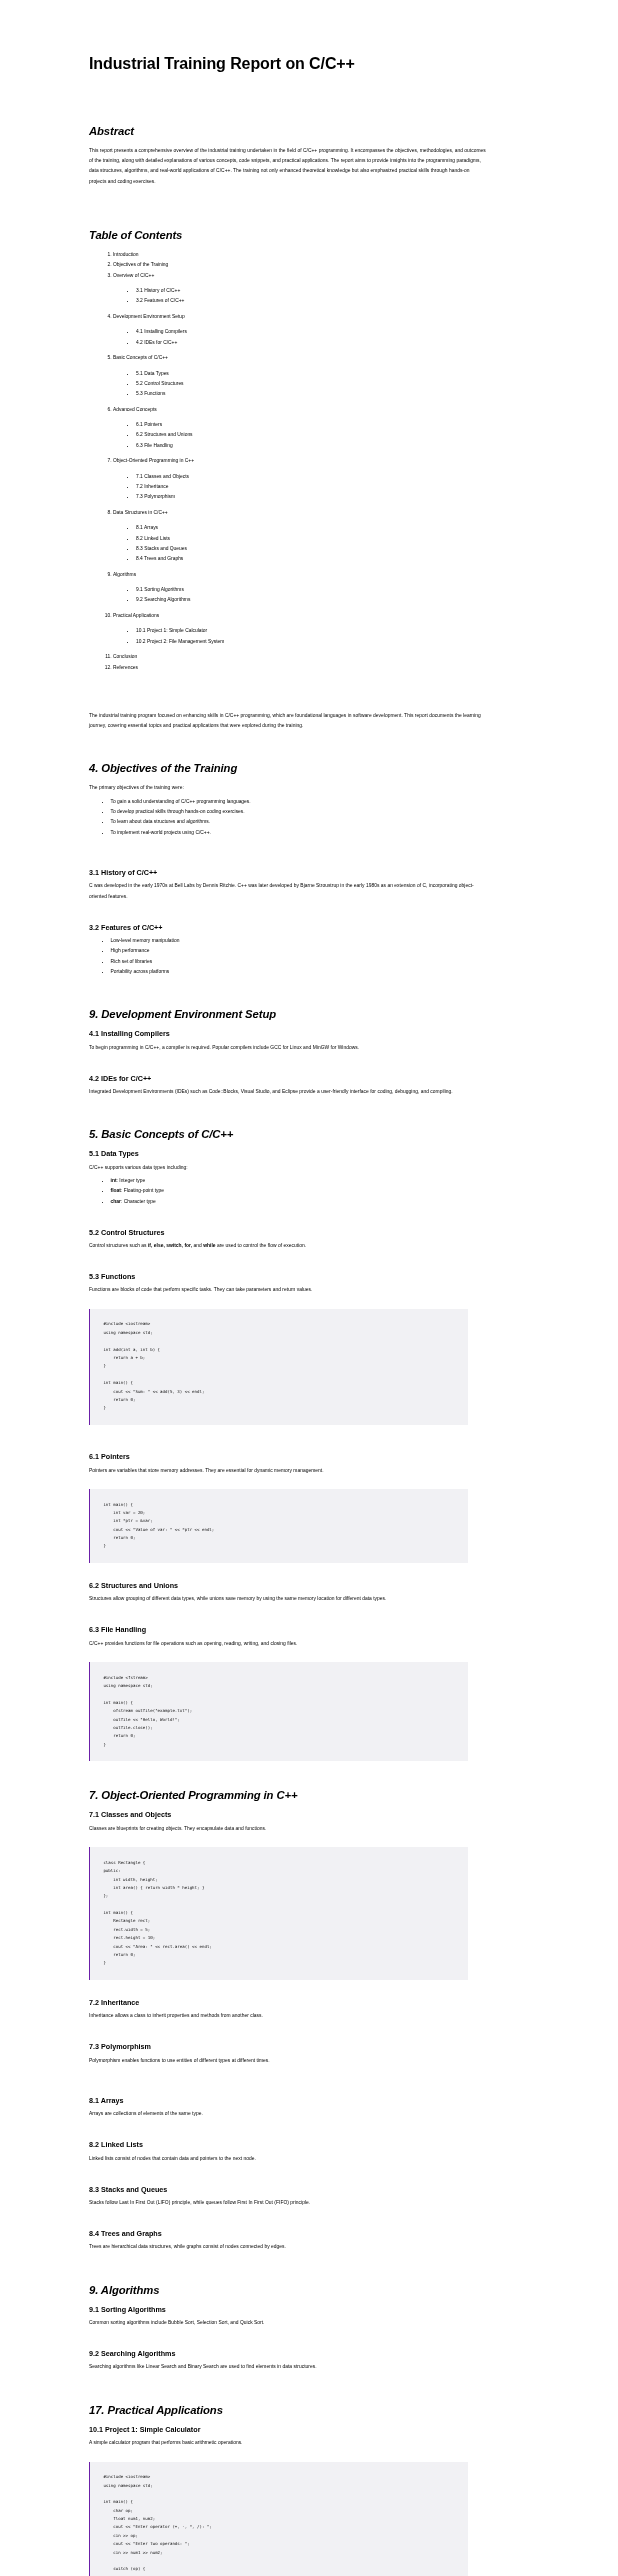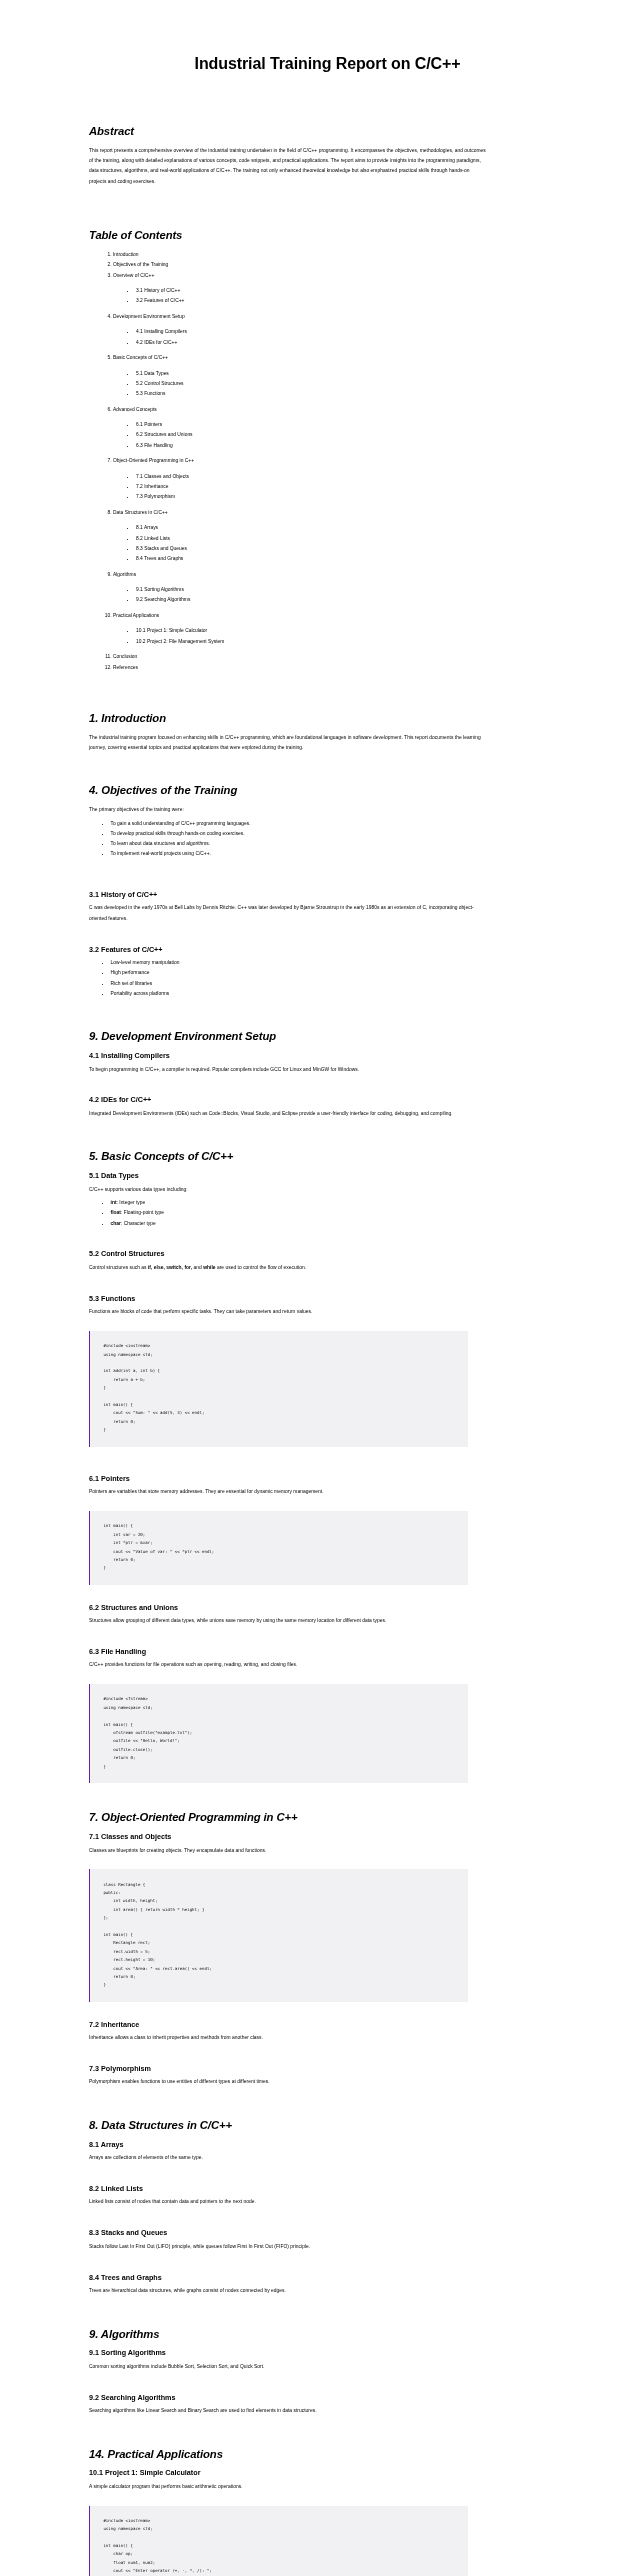--- a/index.html
+++ b/index.html
@@ -20,21 +20,20 @@
     width: 618px;
     padding: 54px 52px 31px 89px;
   }
   
   .doc-title {
     font-size: 16px;
     font-weight: 700;
     letter-spacing: -0.1px;
     line-height: 1.25;
     margin: 0 0 50px 0;
-    text-align: center;
   }
   h2.h2 {
     font-size: 11.3px;
     font-weight: 700;
     letter-spacing: -0.1px;
     line-height: 1.3;
     margin: 0 0 7.2px 0;
     font-style: italic;
   }
   h3.h3 {
@@ -160,21 +159,20 @@
       <ul class="toc-sub">
         <li>10.1 Project 1: Simple Calculator</li>
         <li>10.2 Project 2: File Management System</li>
       </ul>
       <li><span>Conclusion</span></li>
       <li><span>References</span></li>
     </ol>
 
   <div class="spacer-xl"></div>
 
-  <h2 class="h2">1. Introduction</h2>
   <p class="body">The industrial training program focused on enhancing skills in C/C++ programming, which are foundational languages in software development. This report documents the learning journey, covering essential topics and practical applications that were explored during the training.</p>
 
   <div class="spacer-lg"></div>
 
   <h2 class="h2">4. Objectives of the Training</h2>
   <p class="body">The primary objectives of the training were:</p>
   <ul class="bullets">
     <li>To gain a solid understanding of C/C++ programming languages.</li>
     <li>To develop practical skills through hands-on coding exercises.</li>
     <li>To learn about data structures and algorithms.</li>
@@ -285,21 +283,20 @@
 </pre>
   <div class="spacer-md"></div>
   <h3 class="h3">7.2 Inheritance</h3>
   <p class="body">Inheritance allows a class to inherit properties and methods from another class.</p>
   <div class="spacer-md"></div>
   <h3 class="h3">7.3 Polymorphism</h3>
   <p class="body">Polymorphism enables functions to use entities of different types at different times.</p>
 
   <div class="spacer-lg"></div>
 
-  <h2 class="h2">8. Data Structures in C/C++</h2>
   <h3 class="h3">8.1 Arrays</h3>
   <p class="body">Arrays are collections of elements of the same type.</p>
   <div class="spacer-md"></div>
   <h3 class="h3">8.2 Linked Lists</h3>
   <p class="body">Linked lists consist of nodes that contain data and pointers to the next node.</p>
   <div class="spacer-md"></div>
   <h3 class="h3">8.3 Stacks and Queues</h3>
   <p class="body">Stacks follow Last In First Out (LIFO) principle, while queues follow First In First Out (FIFO) principle.</p>
   <div class="spacer-md"></div>
   <h3 class="h3">8.4 Trees and Graphs</h3>
@@ -309,21 +306,21 @@
 
   <h2 class="h2">9. Algorithms</h2>
   <h3 class="h3">9.1 Sorting Algorithms</h3>
   <p class="body">Common sorting algorithms include Bubble Sort, Selection Sort, and Quick Sort.</p>
   <div class="spacer-md"></div>
   <h3 class="h3">9.2 Searching Algorithms</h3>
   <p class="body">Searching algorithms like Linear Search and Binary Search are used to find elements in data structures.</p>
 
   <div class="spacer-lg"></div>
 
-  <h2 class="h2">14. Practical Applications</h2>
+  <h2 class="h2">17. Practical Applications</h2>
   <h3 class="h3">10.1 Project 1: Simple Calculator</h3>
   <p class="body">A simple calculator program that performs basic arithmetic operations.</p>
   <div class="spacer-sm"></div>
   <pre class="code">#include &lt;iostream&gt;
 using namespace std;
 
 int main() {
     char op;
     float num1, num2;
     cout &lt;&lt; "Enter operator (+, -, *, /): ";

